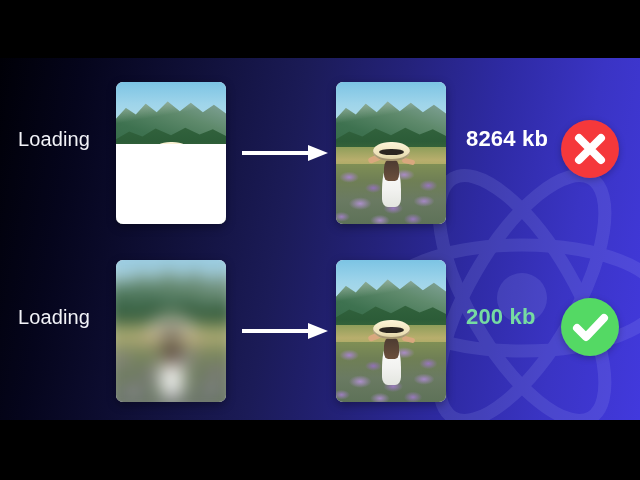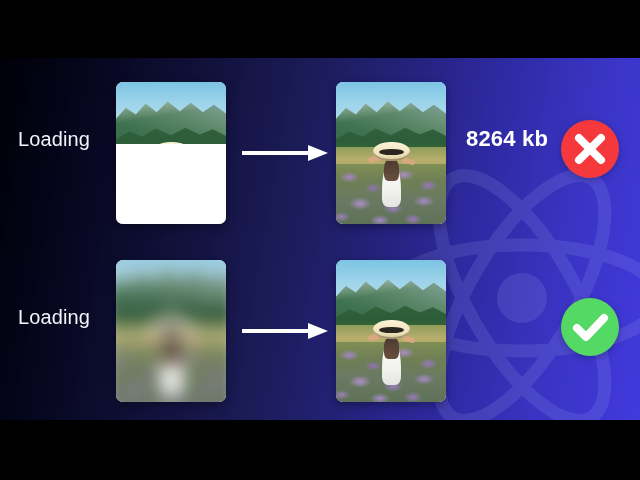--- a/index.html
+++ b/index.html
@@ -353,20 +353,21 @@
             <div class="arm"></div>
             <div class="arm2"></div>
             <div class="dress"></div>
             <div class="torso"></div>
             <div class="hat"></div>
             <div class="hatband"></div>
           </div>
         </div>
       </div>
 
+      <div class="size-label size-pass">200 kb</div>
 
       <div class="badge">
         <svg viewBox="0 0 58 58" xmlns="http://www.w3.org/2000/svg">
           <circle cx="29" cy="29" r="29" fill="#54d964"></circle>
           <path d="M16 30 L25 39 L43 20" fill="none" stroke="#ffffff" stroke-width="8" stroke-linecap="round" stroke-linejoin="round"></path>
         </svg>
       </div>
     </div>
 
   </div>

